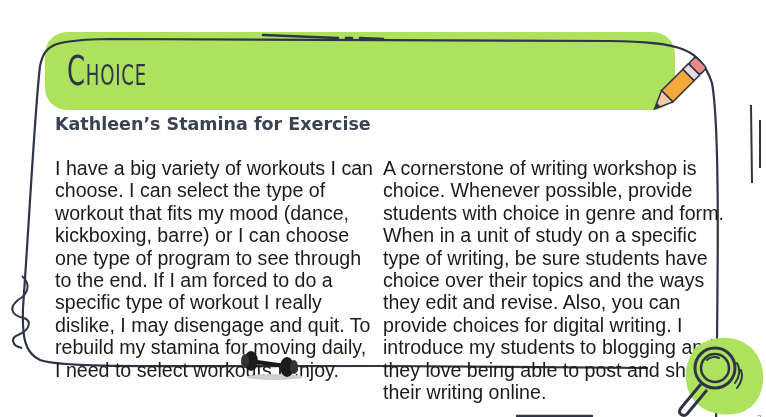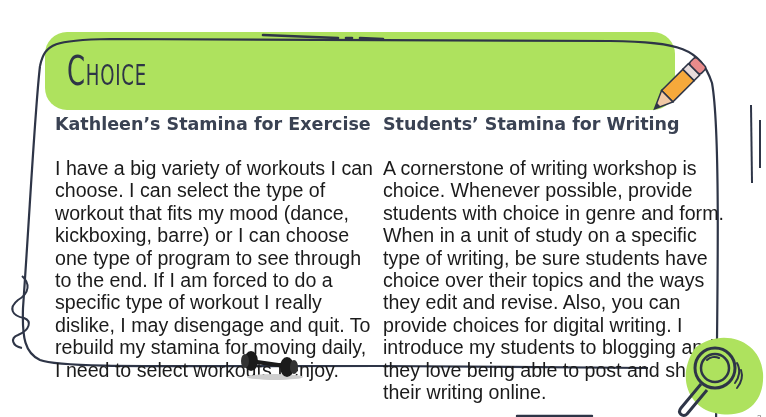--- a/index.html
+++ b/index.html
@@ -53,21 +53,20 @@
       <rect x="28" y="6" width="16" height="8" fill="#e7dcdc" stroke="#2e3547" stroke-width="1.5"></rect>
       <rect x="28" y="14" width="16" height="30" fill="#f6a93b" stroke="#2e3547" stroke-width="1.5"></rect>
       <path d="M28 44 L 36 62 L 44 44 Z" fill="#f1c9a5" stroke="#2e3547" stroke-width="1.5"></path>
       <path d="M33.5 56 L 36 62 L 38.5 56 Z" fill="#2e3547"></path>
     </g>
   </svg>
 
   <div class="col-heading left-heading">Kathleen’s Stamina for Exercise</div>
   <div class="col-body left-body">I have a big variety of workouts I can choose. I can select the type of workout that fits my mood (dance, kickboxing, barre) or I can choose one type of program to see through to the end. If I am forced to do a specific type of workout I really dislike, I may disengage and quit. To rebuild my stamina for moving daily, I need to select workouts I enjoy.</div>
 
-  <div class="col-heading right-heading">Students’ Stamina for Writing</div>
   <div class="col-body right-body">A cornerstone of writing workshop is choice. Whenever possible, provide students with choice in genre and form. When in a unit of study on a specific type of writing, be sure students have choice over their topics and the ways they edit and revise. Also, you can provide choices for digital writing. I introduce my students to blogging and they love being able to post and share their writing online.</div>
 
   <svg class="dumbbell" viewBox="0 0 68 32">
     <ellipse cx="38" cy="27" rx="28" ry="3" fill="#cfcfcf"></ellipse>
     <rect x="14" y="12" width="40" height="4" fill="#1b1b1b" transform="rotate(8 34 14)"></rect>
     <ellipse cx="14" cy="11" rx="7" ry="10" fill="#1b1b1b"></ellipse>
     <ellipse cx="8" cy="11" rx="4" ry="7" fill="#333"></ellipse>
     <ellipse cx="50" cy="17" rx="7" ry="10" fill="#1b1b1b"></ellipse>
     <ellipse cx="57" cy="17" rx="4" ry="7" fill="#333"></ellipse>
   </svg>

